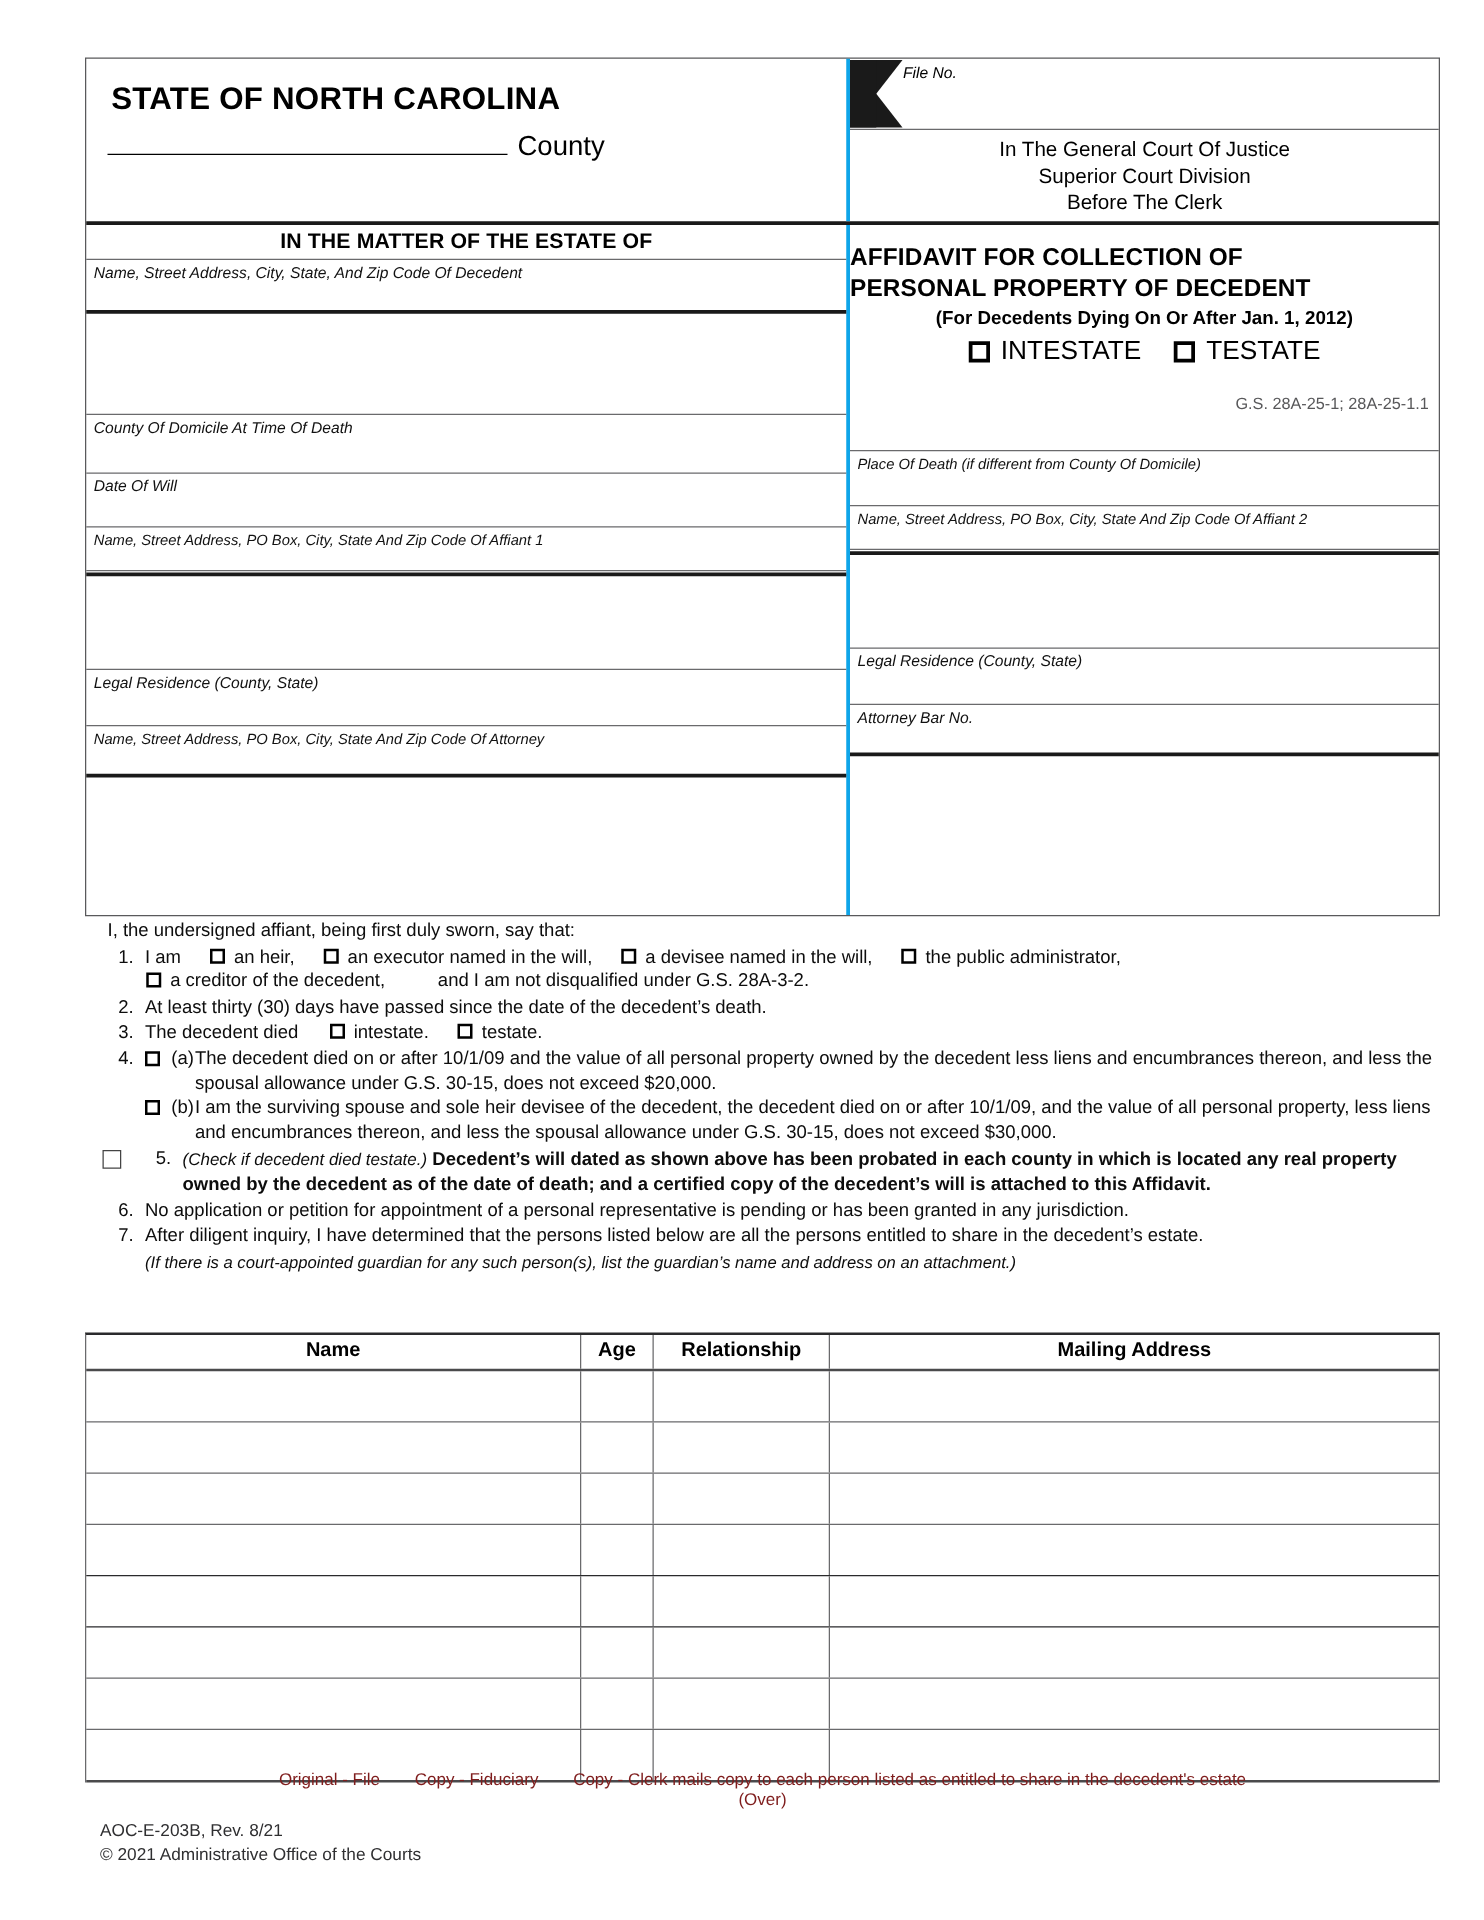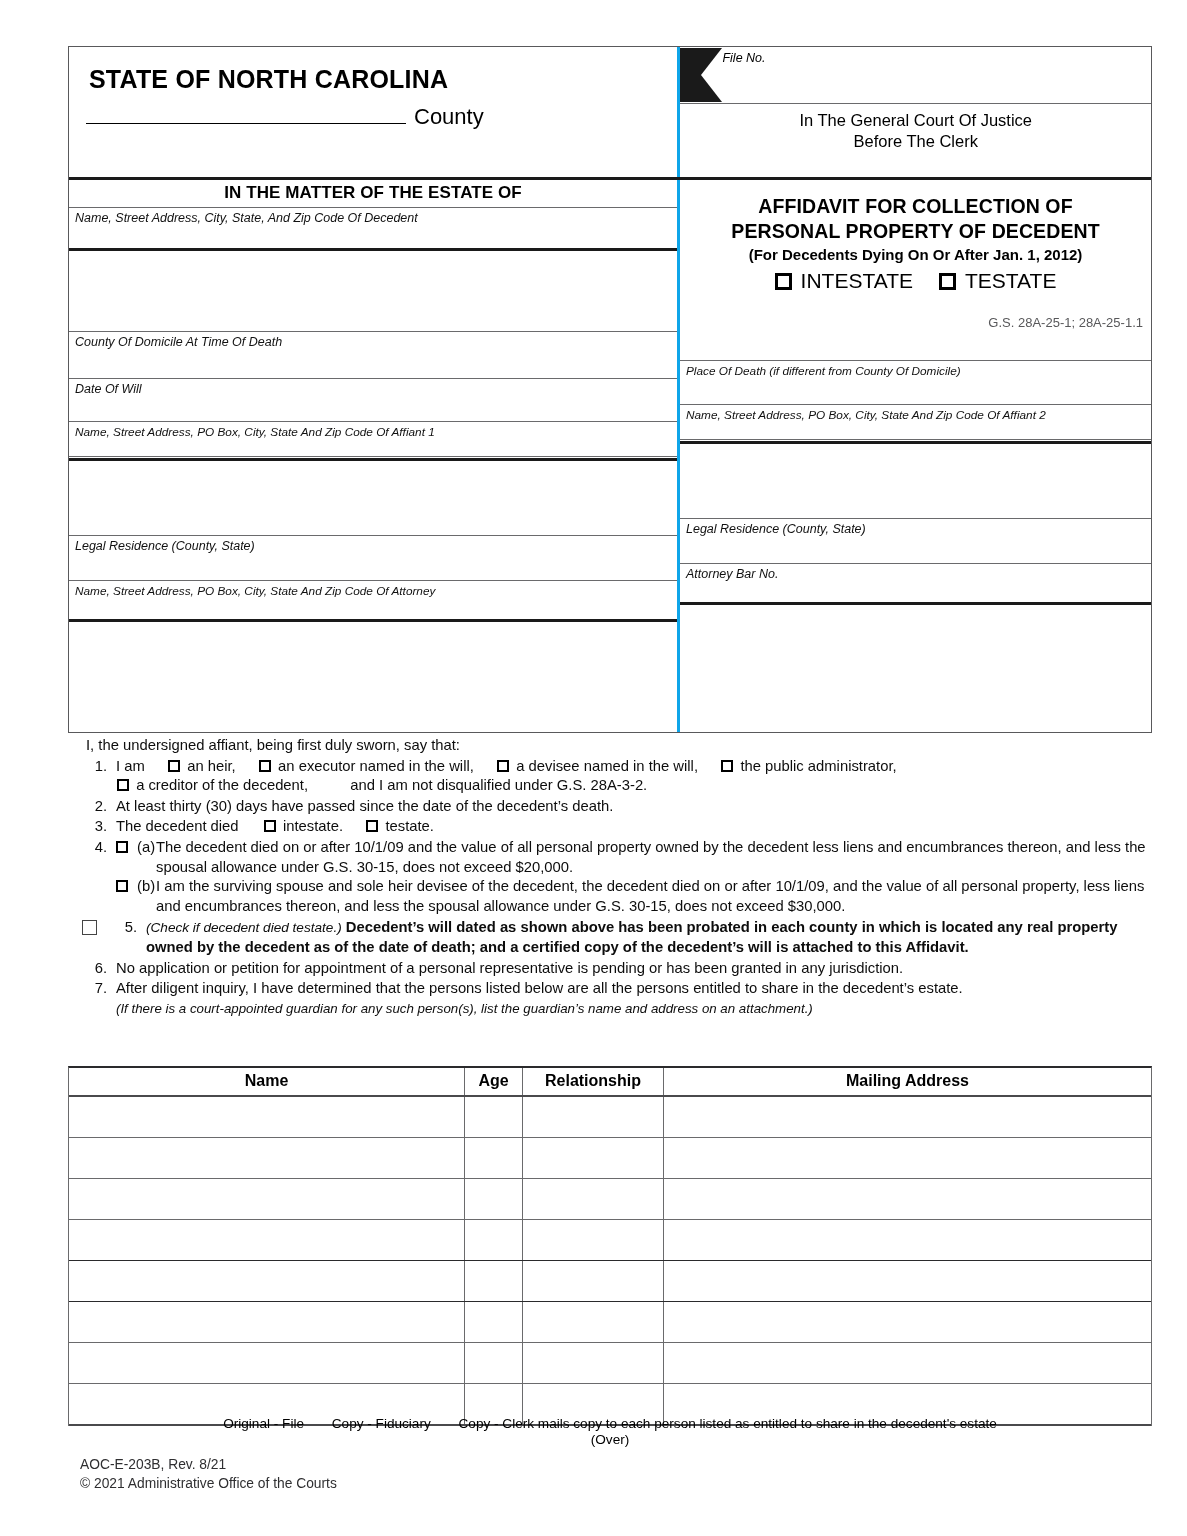--- a/index.html
+++ b/index.html
@@ -118,21 +118,20 @@
     font-weight: bold;
     padding: 3px 0 4px;
     letter-spacing: 0.1px;
   }
   .title-cell {
     width: 471px;
     position: relative;
     padding-top: 14px;
   }
   .title-main {
-    text-align: center;
     font-size: 19.5px;
     font-weight: bold;
     line-height: 25px;
     letter-spacing: 0.1px;
   }
   .title-sub {
     text-align: center;
     font-size: 15px;
     font-weight: bold;
     margin-top: 2px;
@@ -230,21 +229,21 @@
   .data-row.last { border-bottom: 2px solid #4a4a4c; }
 
   
   .dist {
     position: absolute;
     left: 68px;
     top: 1416px;
     width: 1084px;
     text-align: center;
     font-size: 13.6px;
-    color: #000000;
+    color: #7f1d1d;
   }
   .dist .line2 { margin-top: 1px; }
   .dist .parts { display: inline-block; }
   .dist .part { display: inline-block; margin-right: 24px; }
   .dist .part:last-child { margin-right: 0; }
   .revline {
     position: absolute;
     left: 80px;
     top: 1455px;
     font-size: 13.8px;
@@ -265,20 +264,21 @@
         <div class="county-line"></div>
         <div class="county-word">County</div>
       </div>
       <div class="cell hdr-right">
         <div class="fileno-box">
           <div class="fileno-tri"></div>
           <div class="fileno-label">File No.</div>
         </div>
         <div class="court-lines">
           <div>In The General Court Of Justice</div>
+          <div>Superior Court Division</div>
           <div>Before The Clerk</div>
         </div>
       </div>
     </div>
 
     <div class="row">
 
       <div class="cell vline" style="width:612px;">
 
         <div class="thinline">

